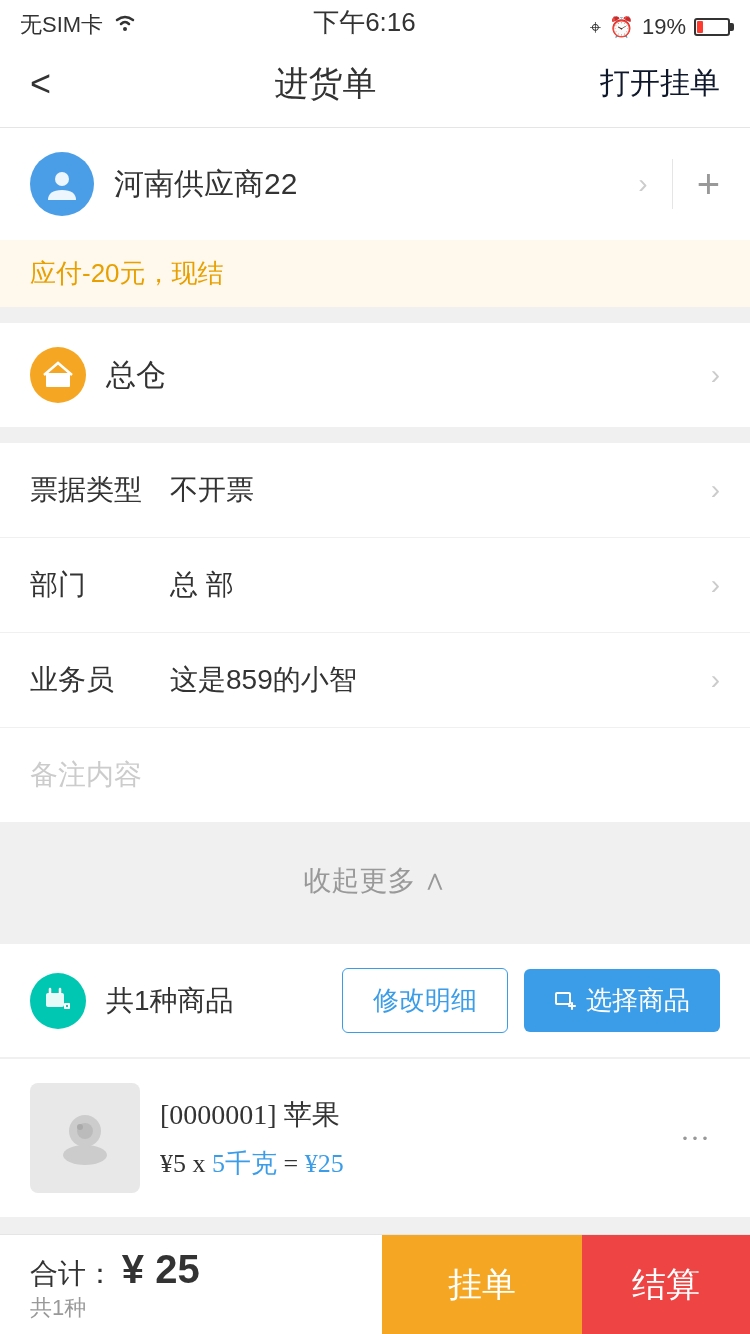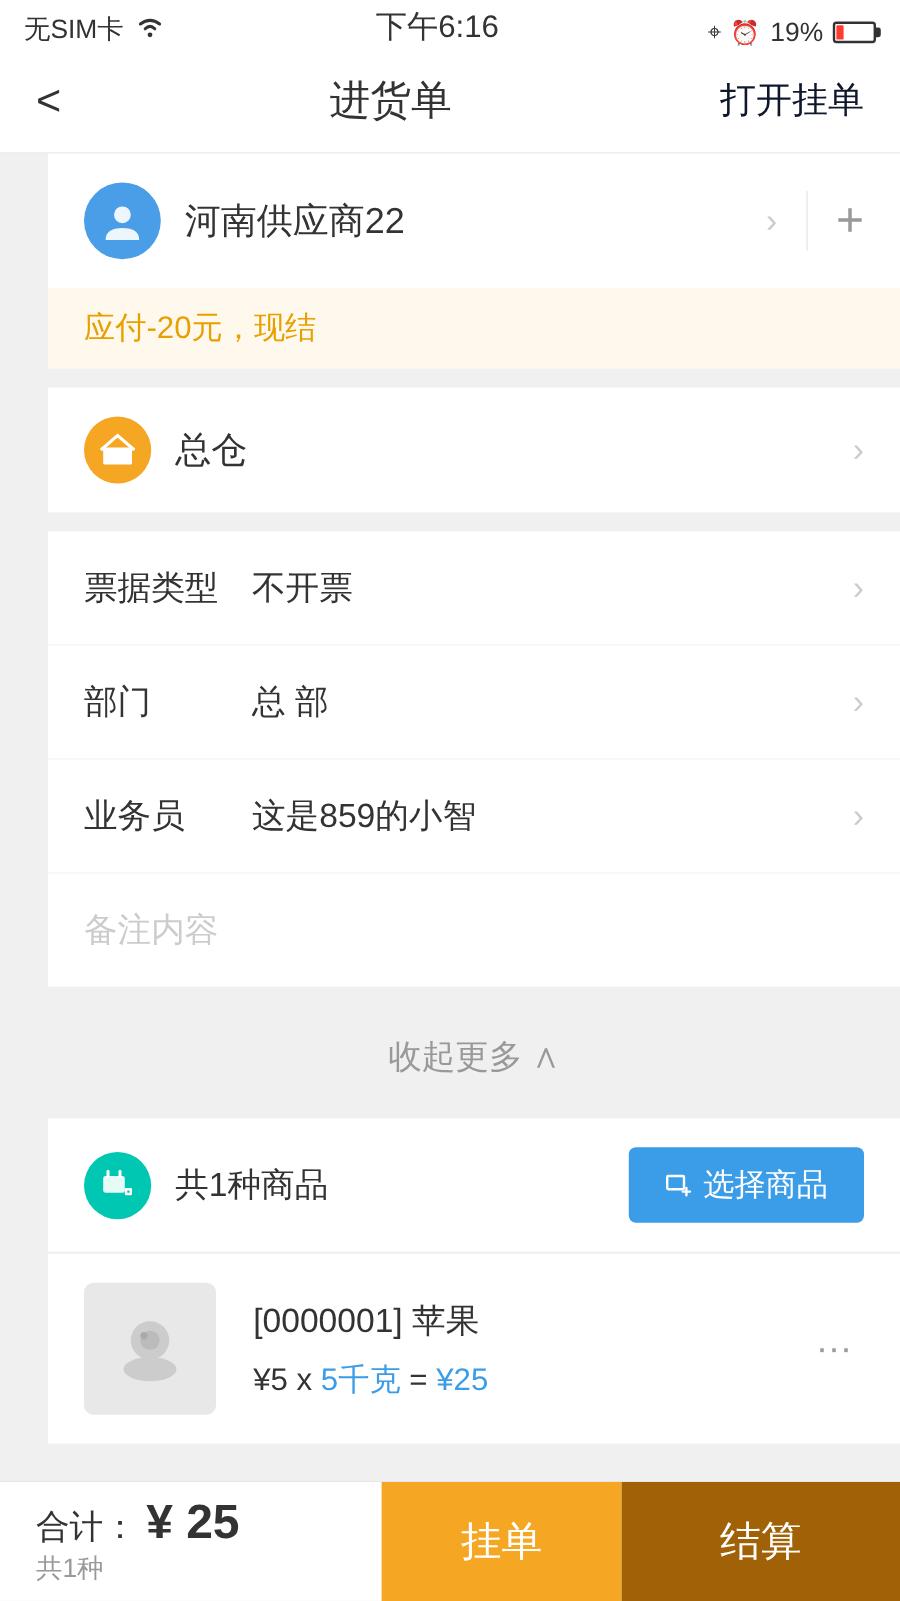--- a/index.html
+++ b/index.html
@@ -77,21 +77,21 @@
       font-weight: 400;
       color: #333;
     }
     .nav-action {
       font-size: 30px;
       color: #0f172a;
       cursor: pointer;
     }
 
     
-    .content { background: #f0f0f0; padding-left: 40px; }
+    .content { background: #f0f0f0; }
 
     
     .card {
       background: #fff;
       margin-bottom: 16px;
     }
 
     
     .supplier-row {
       display: flex;
@@ -207,21 +207,21 @@
       justify-content: center;
       gap: 8px;
     }
 
     
     .products-header {
       background: #fff;
       padding: 24px 30px;
       display: flex;
       align-items: center;
-      margin-top: 8px;
+      margin-top: 20px;
     }
     .products-icon {
       width: 56px;
       height: 56px;
       border-radius: 50%;
       background: #3fc;
       display: flex;
       align-items: center;
       justify-content: center;
       font-size: 28px;
@@ -257,21 +257,22 @@
       gap: 8px;
     }
 
     
     .product-item {
       background: #fff;
       display: flex;
       align-items: center;
       padding: 24px 30px;
       margin-top: 2px;
-      gap: 31px;
+      gap: 20px;
+      font-family: Liberation Serif, serif;
     }
     .product-thumb {
       width: 110px;
       height: 110px;
       background: #e8e8e8;
       border-radius: 8px;
       display: flex;
       align-items: center;
       justify-content: center;
       flex-shrink: 0;
@@ -326,23 +327,23 @@
       background: #f5a623;
       color: #fff;
       font-size: 34px;
       display: flex;
       align-items: center;
       justify-content: center;
       cursor: pointer;
       flex-shrink: 0;
     }
     .footer-btn-checkout {
-      width: 232px;
+      width: 168px;
       height: 100px;
-      background: #a16207;
+      background: #ef4444;
       color: #fff;
       font-size: 34px;
       display: flex;
       align-items: center;
       justify-content: center;
       cursor: pointer;
       flex-shrink: 0;
     }
 
     
@@ -438,20 +439,21 @@
     <div class="products-icon">
       <svg width="32" height="32" viewBox="0 0 32 32" fill="white">
         <rect x="4" y="8" width="18" height="14" rx="2" fill="white" opacity="0.9"></rect>
         <path d="M8 4 L8 8" stroke="white" stroke-width="2.5" stroke-linecap="round"></path>
         <path d="M18 4 L18 8" stroke="white" stroke-width="2.5" stroke-linecap="round"></path>
         <rect x="22" y="18" width="6" height="6" rx="1" fill="white"></rect>
         <path d="M25 20 L25 22 M24 21 L26 21" stroke="#00c7b2" stroke-width="1.5"></path>
       </svg>
     </div>
     <span class="products-count">共1种商品</span>
+    <button class="btn-outline">修改明细</button>
     <button class="btn-blue">
       <svg width="24" height="24" viewBox="0 0 24 24" fill="none">
         <rect x="2" y="4" width="14" height="11" rx="1" stroke="white" stroke-width="2"></rect>
         <path d="M18 14 L18 20 M15 17 L21 17" stroke="white" stroke-width="2" stroke-linecap="round"></path>
       </svg>
       <span>选择商品</span>
     </button>
   </div>
 
   <div class="product-item">

